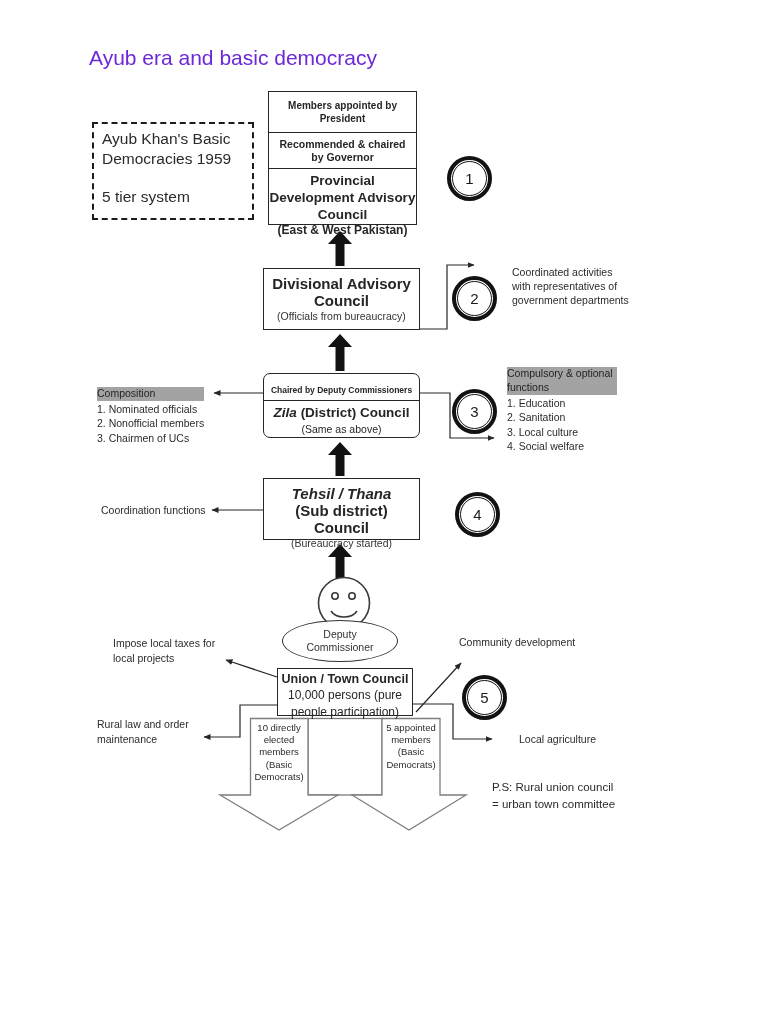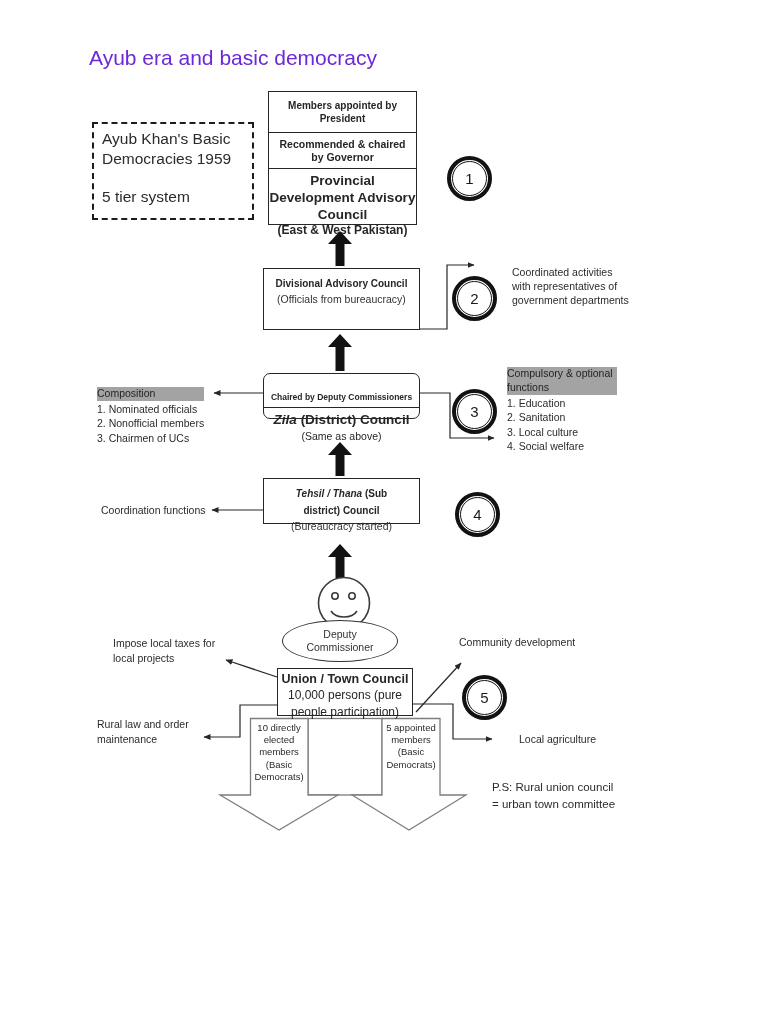--- a/index.html
+++ b/index.html
@@ -14,27 +14,27 @@
   .box{border:1.3px solid #262626;background:#fff;text-align:center;box-sizing:border-box;}
   .stack{left:268px;top:91px;width:149px;height:134px;}
   .stack .row1{height:40px;border-bottom:1.3px solid #262626;font-size:10px;font-weight:700;
     display:flex;align-items:center;justify-content:center;padding:0 10px;line-height:13px;}
   .stack .row2{height:35px;border-bottom:1.3px solid #262626;font-size:10.5px;font-weight:700;
     display:flex;align-items:center;justify-content:center;padding:0 8px;line-height:13px;}
   .stack .row3{height:57px;padding-top:3px;font-weight:700;}
   .stack .row3 .nm{font-size:13.5px;line-height:17px;}
   .stack .row3 .nt{font-size:12px;line-height:15px;}
   .council{padding-top:6px;}
-  .council .nm{font-size:10px;font-weight:700;line-height:17px;}
+  .council .nm{font-size:15px;font-weight:700;line-height:17px;}
   .council .nt{font-size:10.5px;line-height:14px;color:#333;}
   .divisional{left:263px;top:268px;width:157px;height:62px;}
-  .zila{left:263px;top:373px;width:157px;height:46px;padding-top:13px;border-radius:7px;}
+  .zila{left:263px;top:373px;width:157px;height:65px;padding-top:6px;border-radius:7px;}
   .zila .hdr{height:20px;border-bottom:1.3px solid #262626;font-size:8.5px;font-weight:700;
     display:flex;align-items:center;justify-content:center;}
-  .tehsil{left:263px;top:478px;width:157px;height:46px;}
+  .tehsil{left:263px;top:478px;width:157px;height:62px;}
   .union{left:277px;top:668px;width:136px;height:48px;padding-top:3px;}
   .union .nm{font-size:12.5px;font-weight:700;line-height:15px;}
   .union .nt{font-size:12px;line-height:17px;text-align:center;}
   .badge{width:37px;height:37px;border:4px solid #121212;border-radius:50%;background:#fff;
     display:flex;align-items:center;justify-content:center;font-size:15px;color:#1a1a1a;}
   .badge:before{content:"";position:absolute;inset:1px;border:1.5px solid #121212;border-radius:50%;}
   .hl{background:#a3a3a3;font-size:10.5px;line-height:13.5px;color:#242424;}
   .slist{font-size:10.5px;line-height:14.3px;color:#2b2b2b;}
   .note-sm{font-size:10.5px;line-height:14px;color:#2b2b2b;}
   .ellipse{left:282px;top:620px;width:116px;height:42px;border:1.3px solid #333;border-radius:50%;

